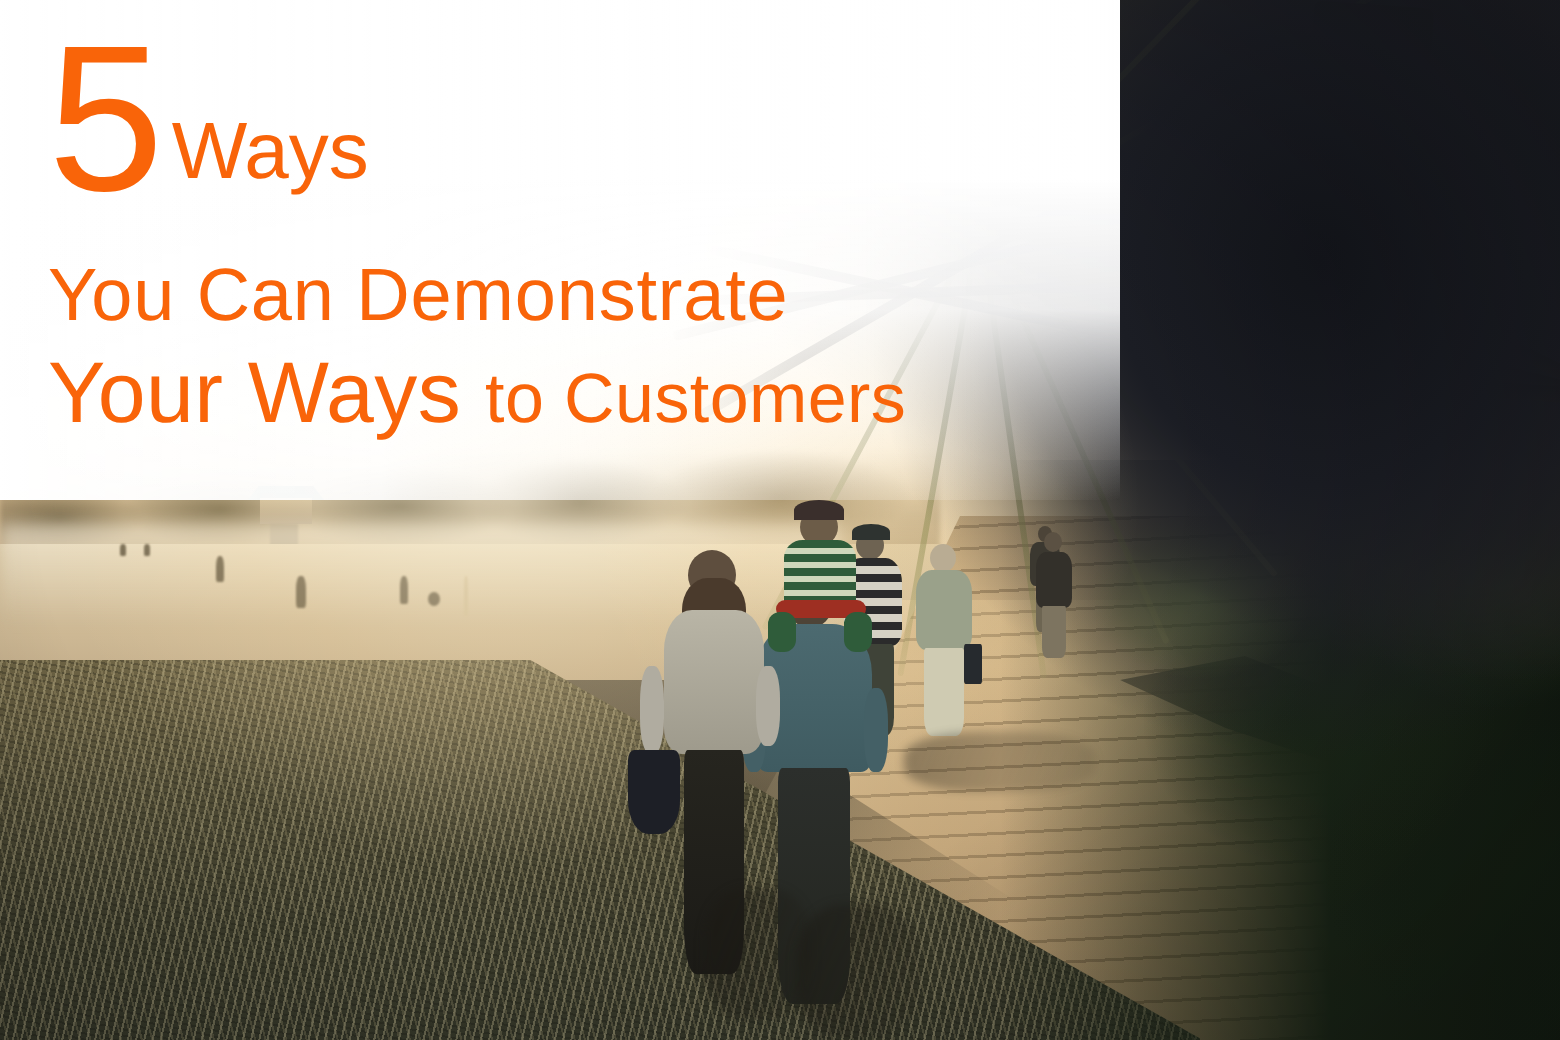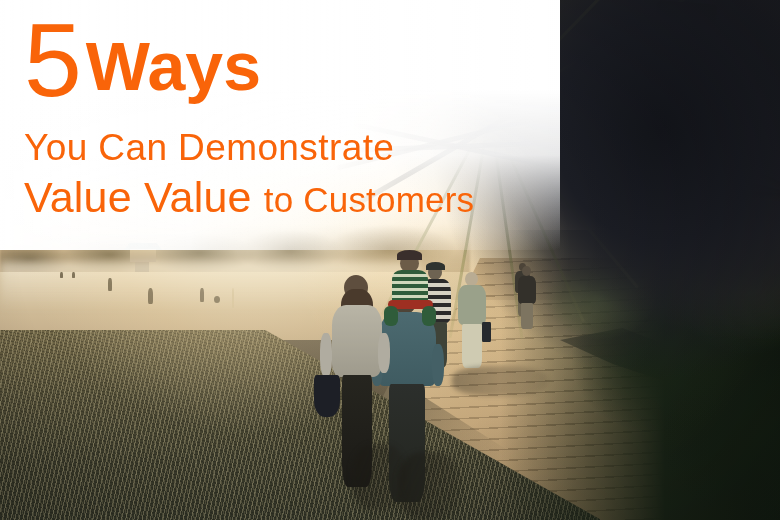--- a/index.html
+++ b/index.html
@@ -296,22 +296,22 @@
     white-space: nowrap;
     line-height: 1;
   }
   .line1 .num {
     font-size: 104px;
     font-weight: 300;
     letter-spacing: -2px;
     vertical-align: -6px;
   }
   .line1 .ways {
-    font-size: 68px;
-    font-weight: 700;
+    font-size: 40px;
+    font-weight: 400;
     letter-spacing: 0px;
     margin-left: 6px;
   }
   .line2 {
     position: absolute;
     left: 24px; top: 129px;
     color: #F96409;
     font-size: 37px;
     font-weight: 400;
     white-space: nowrap;
@@ -468,17 +468,17 @@
 
     <div class="text-haze"></div>
   </div>
 
   <div class="headline">
     <div class="line1">
       <span class="num">5</span><span class="ways">Ways</span>
     </div>
     <div class="line2">You Can Demonstrate</div>
     <div class="line3">
-      <span class="strong">Value Value</span><span class="tail">to Customers</span>
+      <span class="strong">Your Ways</span><span class="tail">to Customers</span>
     </div>
   </div>
 
 </div>
 
 </body></html>

